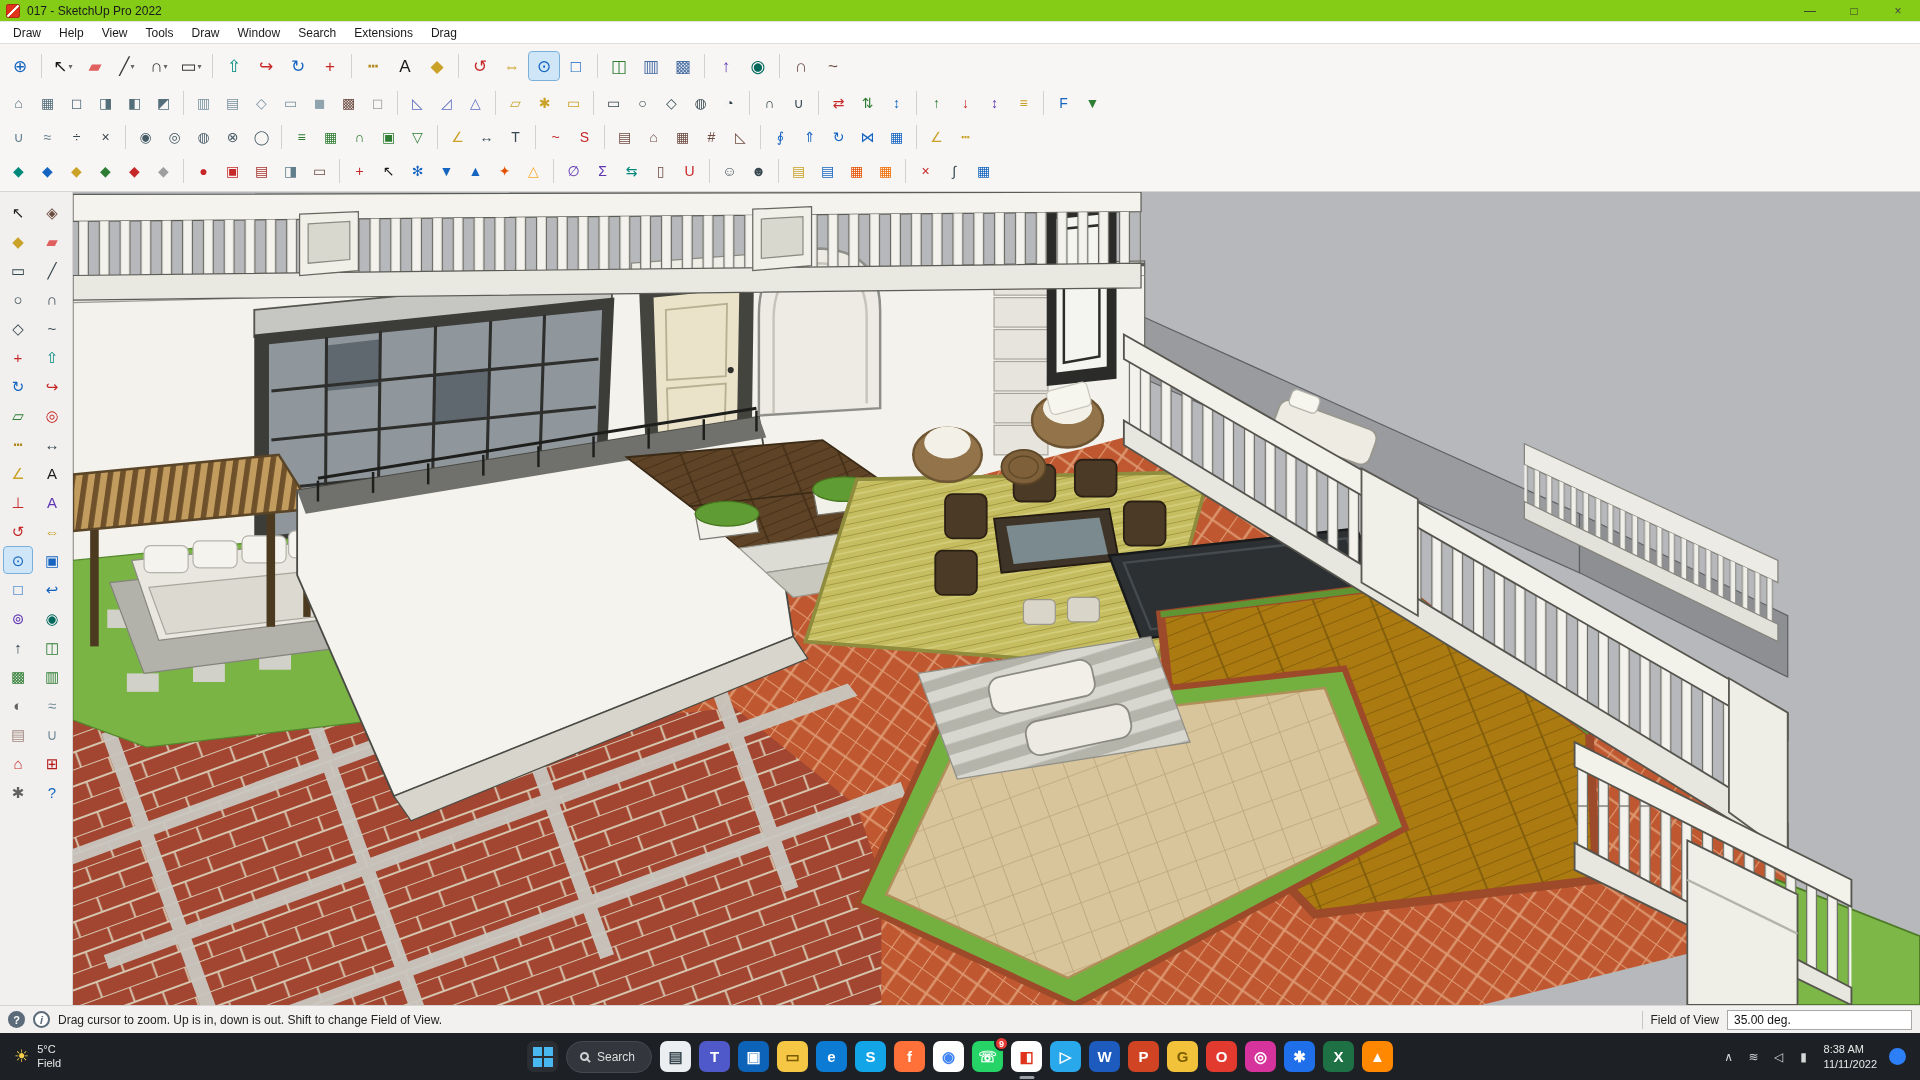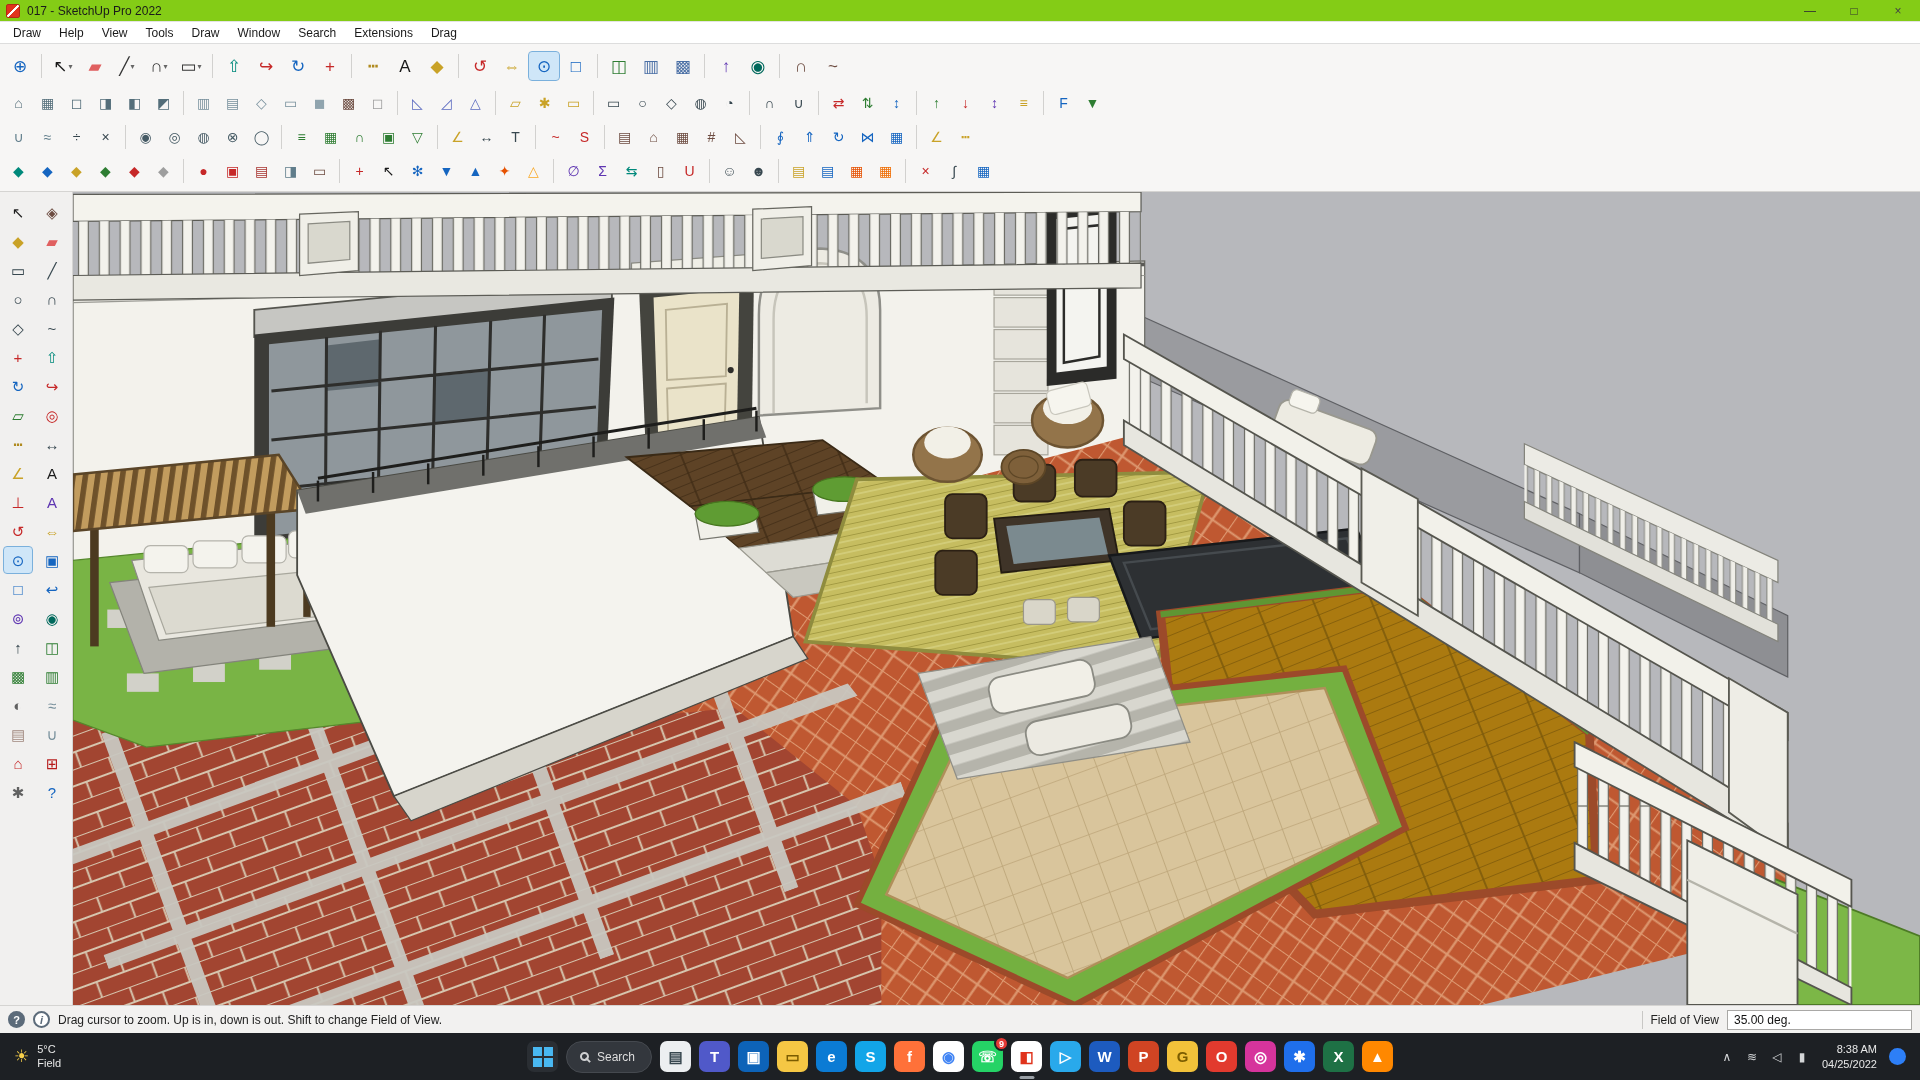--- a/index.html
+++ b/index.html
@@ -55,21 +55,21 @@
   .winlogo { display:grid; grid-template-columns:9px 9px; grid-template-rows:9px 9px; gap:2px; }
   .winlogo i { background:#49b8f1; display:block; }
   .search-pill { height:32px; background:#33373d; border:1px solid #45494f; border-radius:16px; display:flex; align-items:center; gap:8px; padding:0 16px 0 13px; font-size:12px; color:#ddd; }
   .mag { width:9px; height:9px; border:2px solid #cfd0d2; border-radius:50%; position:relative; display:inline-block; }
   .mag::after { content:""; position:absolute; width:6px; height:2px; background:#cfd0d2; transform:rotate(45deg); right:-4px; bottom:-2px; }
   .apps { display:flex; gap:8px; }
   .badge { position:absolute; top:-5px; right:-6px; background:#e53935; color:#fff; border-radius:8px; font-size:9px; min-width:15px; height:15px; display:flex; align-items:center; justify-content:center; font-weight:700; border:2px solid #1d2024; }
   .tb-tray { margin-left:auto; display:flex; align-items:center; gap:12px; padding-right:14px; font-size:11px; }
   .tray-icons { display:flex; gap:9px; }
   .tray-ic { color:#d4d6d8; font-size:12px; width:16px; text-align:center; }
-  .clock { text-align:right; line-height:1.3; }
+  .clock { text-align:left; line-height:1.3; }
   .notif { width:17px; height:17px; border-radius:50%; background:#2d7ff7; display:inline-block; }
 </style>
 </head>
 <body>
 
 <div class="titlebar">
   <span class="logo"></span>
   <span>017 - SketchUp Pro 2022</span>
   <div class="win-controls">
     <span class="win-btn">—</span>
@@ -977,17 +977,17 @@
 
   <div class="tb-tray">
     <span class="tray-icons">
         <span class="tray-ic"><span class="glyph">∧</span></span>
         <span class="tray-ic"><span class="glyph">≋</span></span>
         <span class="tray-ic"><span class="glyph">◁</span></span>
         <span class="tray-ic"><span class="glyph">▮</span></span>
       </span>
     <div class="clock">
       <div>8:38 AM</div>
-      <div>04/25/2022</div>
+      <div>11/11/2022</div>
     </div>
     <span class="notif"></span>
   </div>
 </div>
 
 </body></html>

